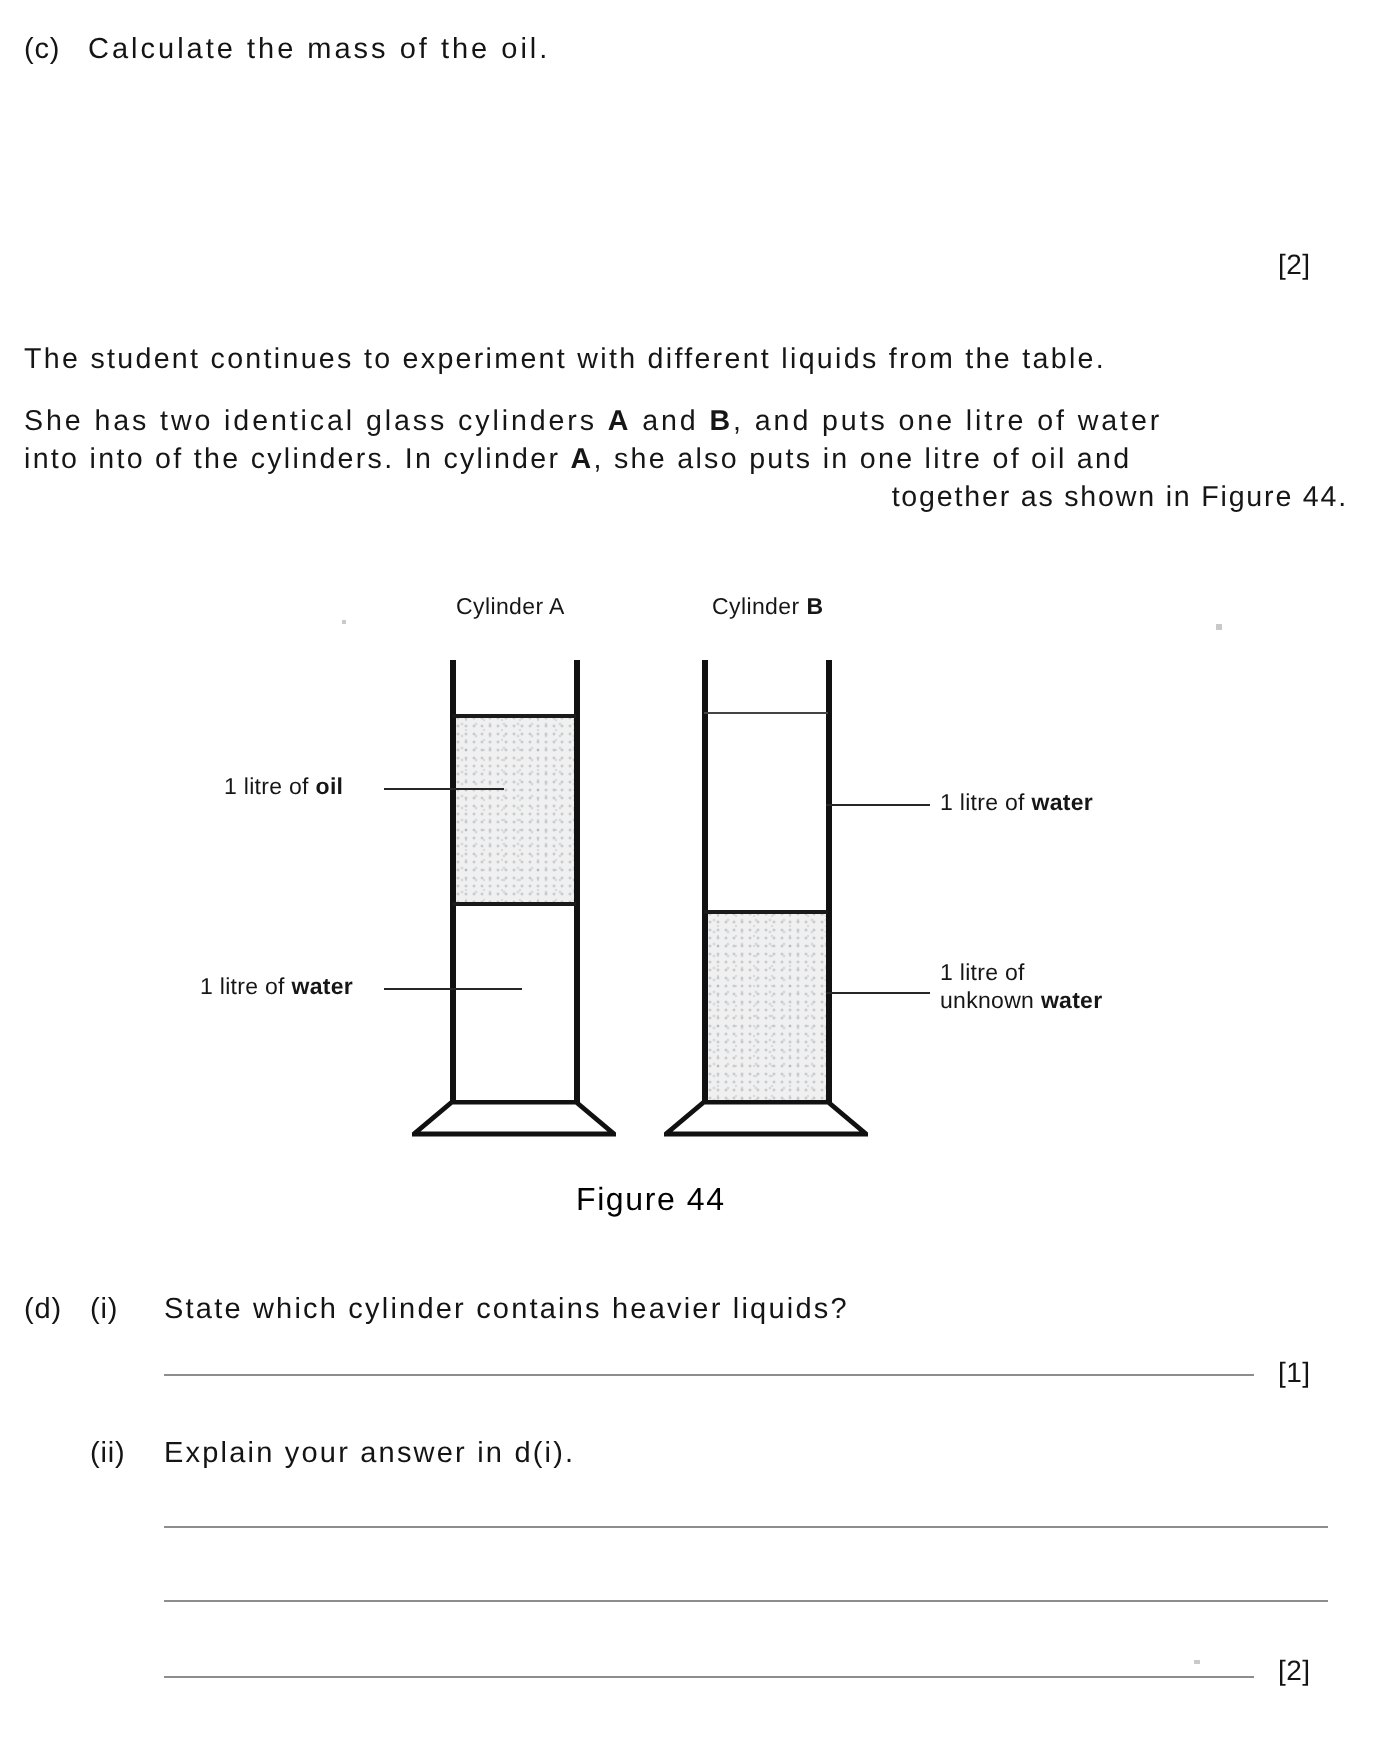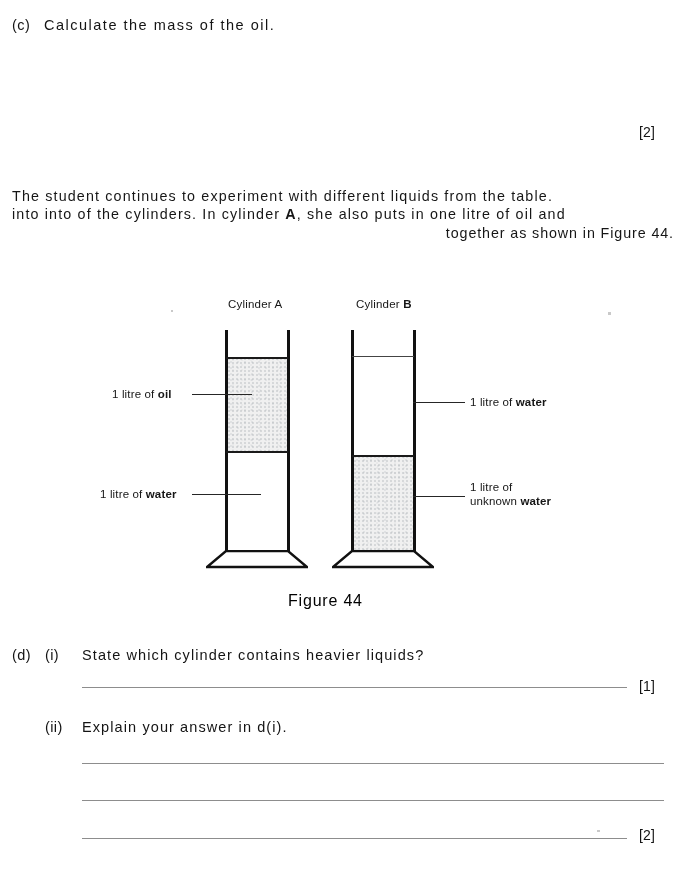--- a/index.html
+++ b/index.html
@@ -119,23 +119,24 @@
     background: #c9c9c9;
   }
 </style>
 </head>
 <body>
 
 <div class="abs q-label" style="left:12px; top:18px;">(c)</div>
 <div class="abs q-label" style="left:44px; top:18px; letter-spacing:1.5px;">Calculate the mass of the oil.</div>
 <div class="abs marks" style="left:639px; top:124px;">[2]</div>
 
-<div class="abs body-line" style="left:12px; top:188px; letter-spacing:1.15px;">The student continues to experiment with different liquids from the table.</div>
+<div class="abs body-line" style="left:12px; top:172px; letter-spacing:1.15px;">The student continues to experiment with different liquids from the table.</div>
 
 <div class="abs" style="left:12px; top:203px; width:662px;">
+  <div class="body-line" style="letter-spacing:1.45px;"><span>She has two identical glass cylinders </span><span class="bold">A</span><span> and </span><span class="bold">B</span><span>, and puts one litre of water</span></div>
 
   <div class="body-line" style="letter-spacing:1.15px; margin-top:3px;"><span>into into of the cylinders. In cylinder </span><span class="bold">A</span><span>, she also puts in one litre of oil and</span></div>
 
 
   <div class="body-line" style="letter-spacing:0.9px; margin-top:3px;text-align:right;">together as shown in Figure 44.</div>
 </div>
 
 <div id="figure">
 
   <div class="speck" style="left:608px; top:22px; width:3px; height:3px;"></div>

